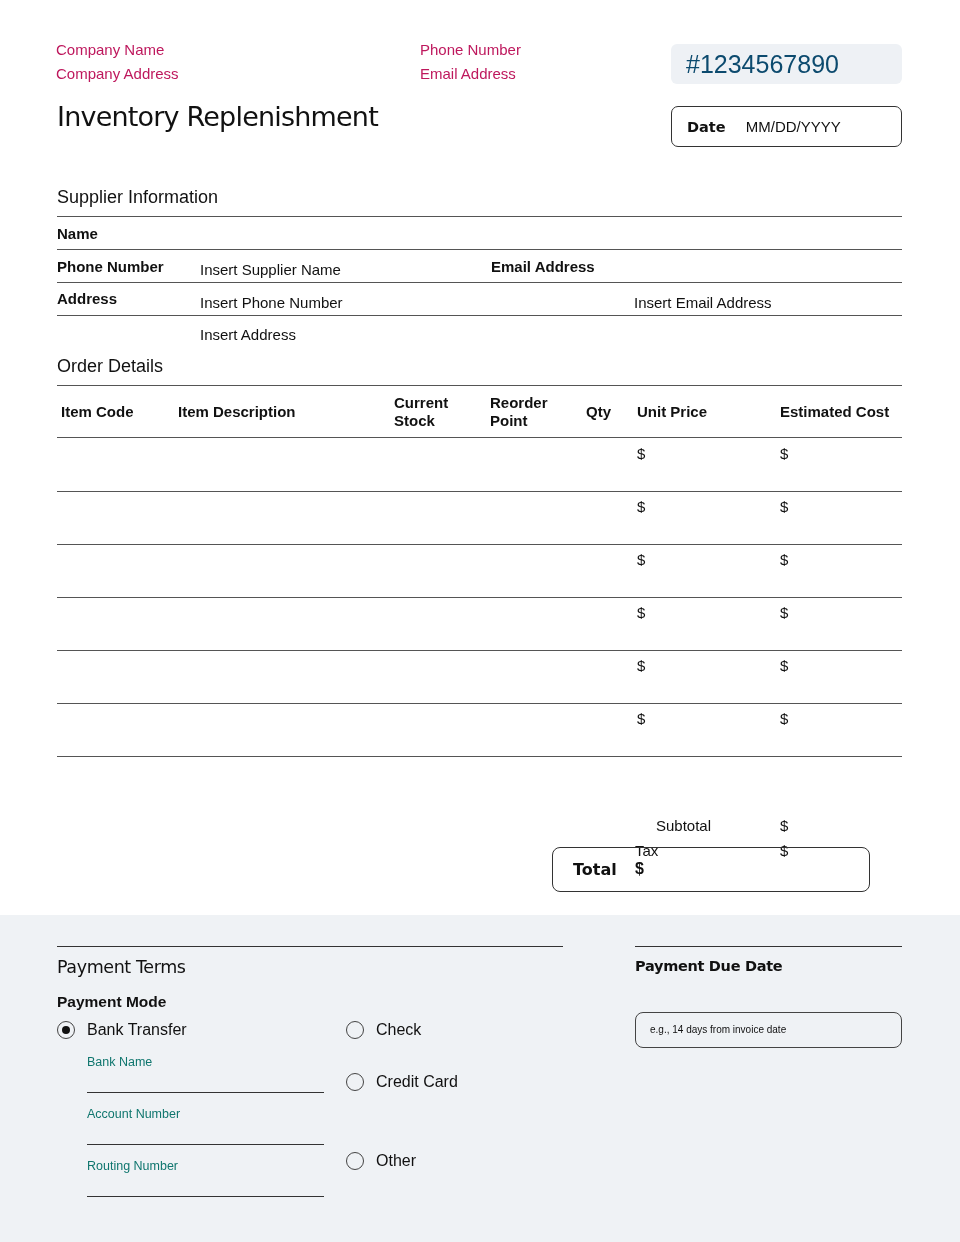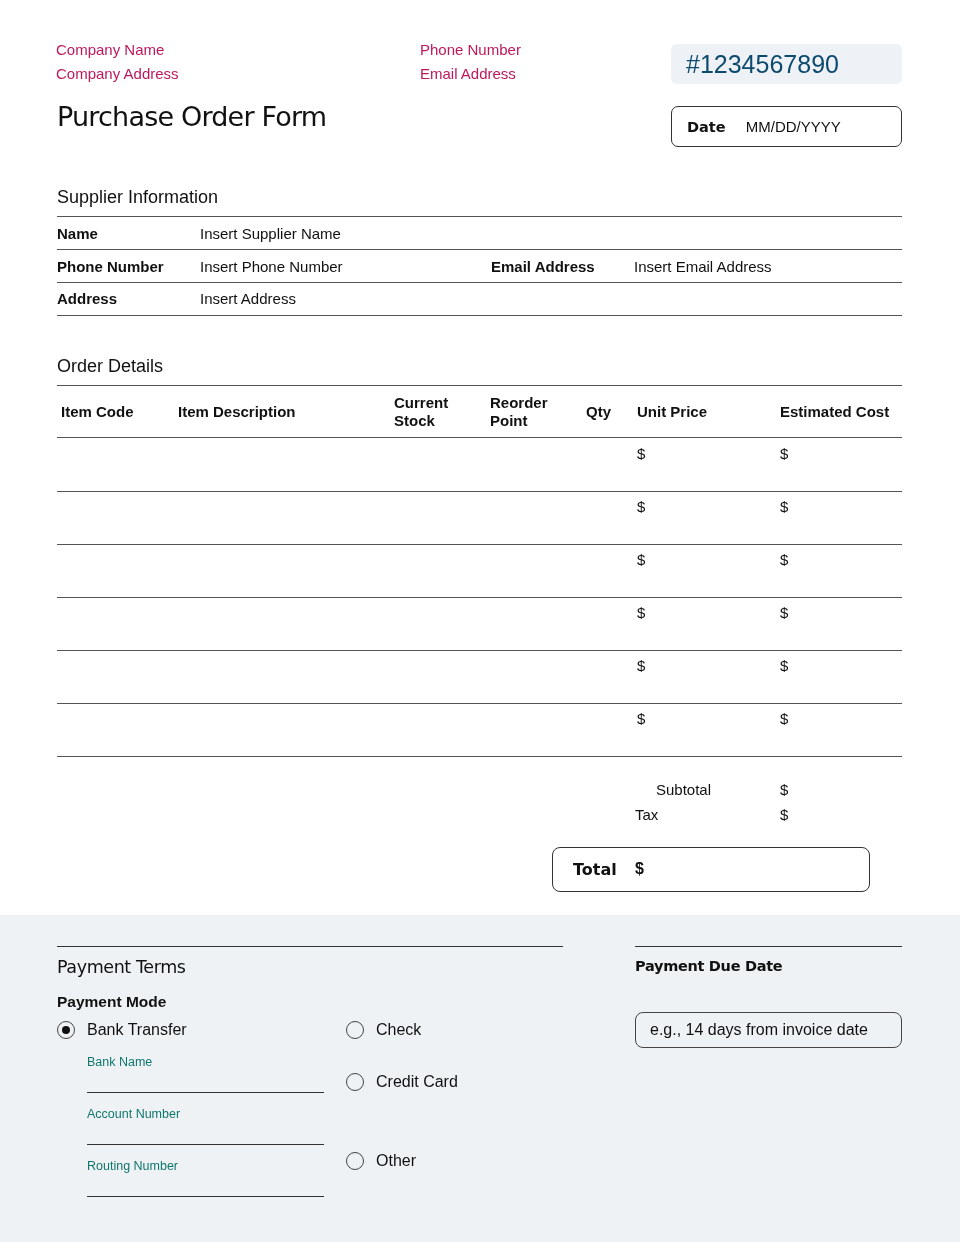--- a/index.html
+++ b/index.html
@@ -7,54 +7,54 @@
   body { position: relative; font-family: "Liberation Sans", sans-serif; color: #111; overflow: hidden; }
   .abs { position: absolute; }
   .co-line { font-size: 15px; color: #be185d; }
   .po-number { left: 671px; top: 44px; width: 231px; height: 40px; background: #eef1f5; border-radius: 6px; font-size: 25px; padding-left: 15px; line-height: 40px; color: #0c4a6e; }
   .date-box { left: 671px; top: 106px; width: 231px; height: 41px; border: 1.3px solid #333; border-radius: 7px; font-size: 15px; line-height: 39px; padding-left: 15px; }
   .date-label { font-family: "DejaVu Sans", sans-serif; font-weight: bold; font-size: 14.5px; margin-right: 16px; }
   .title { left: 57px; top: 100px; font-family: "DejaVu Sans", sans-serif; font-size: 27px; line-height: 34px; letter-spacing: -0.8px; font-weight: 500; color: #111; }
   .section-title { font-size: 18px; color: #111; }
   .hline { position: absolute; height: 1.3px; background: #555; }
   .field-label { font-size: 15px; font-weight: bold; color: #111; }
-  .field-value { font-size: 15px; color: #111; }
+  .field-value { font-size: 15px; color: #111; margin-top: 36px; }
   .th { position: absolute; font-size: 15px; font-weight: bold; line-height: 18px; color: #111; }
   .dollar { position: absolute; font-size: 15px; color: #111; }
   .total-box { left: 552px; top: 847px; width: 318px; height: 45px; border: 1.3px solid #333; border-radius: 8px; }
   .total-label { left: 20px; top: 12px; font-family: "DejaVu Sans", sans-serif; font-weight: bold; font-size: 16px; }
   .total-dollar { left: 82px; top: 12px; font-weight: bold; font-size: 16px; }
   .payment-section { left: 0; top: 915px; width: 960px; height: 327px; background: #eff2f5; }
   .pay-title { font-family: "DejaVu Sans", sans-serif; font-size: 17.5px; letter-spacing: -0.4px; color: #111; }
   .pay-subtitle { font-size: 15.5px; font-weight: bold; color: #111; }
   .radio { position: absolute; width: 18px; height: 18px; border: 1.3px solid #444; border-radius: 50%; background: transparent; }
   .radio.checked::after { content: ""; position: absolute; left: 3.5px; top: 3.5px; width: 8.5px; height: 8.5px; border-radius: 50%; background: #111; }
   .radio-label { position: absolute; font-size: 16px; color: #111; }
   .small-label { position: absolute; font-size: 12.5px; color: #0f766e; }
   .underline-field { position: absolute; height: 1.3px; background: #333; width: 237px; }
-  .due-input { left: 635px; top: 1012px; width: 267px; height: 36px; border: 1.3px solid #444; border-radius: 8px; font-size: 16px; line-height: 34px; padding-left: 14px; color: #111; background: transparent; }
+  .due-input { left: 635px; top: 1012px; width: 267px; height: 36px; border: 1.3px solid #444; border-radius: 8px; font-size: 10px; line-height: 34px; padding-left: 14px; color: #111; background: transparent; }
   .due-title { font-family: "DejaVu Sans", sans-serif; font-size: 14.5px; font-weight: bold; letter-spacing: -0.3px; color: #111; }
 </style>
 </head>
 <body>
 
 <div class="abs co-line" style="left:56px; top:41px;">Company Name</div>
 <div class="abs co-line" style="left:56px; top:65px;">Company Address</div>
 <div class="abs co-line" style="left:420px; top:41px;">Phone Number</div>
 <div class="abs co-line" style="left:420px; top:65px;">Email Address</div>
 
 <div class="abs po-number">#1234567890</div>
 
 <div class="abs date-box">
   <span class="date-label">Date</span>
   <span>MM/DD/YYYY</span>
 </div>
 
 <div class="abs title">
-  <div>Purchase Order Form</div>
+  <div>Inventory Replenishment</div>
 </div>
 
 <div class="abs section-title" style="left:57px; top:187px;">Supplier Information</div>
 <div class="hline" style="left:57px; top:216px; width:845px;"></div>
 
 <div class="abs field-label" style="left:57px; top:225px;">Name</div>
 <div class="abs field-value" style="left:200px; top:225px;">Insert Supplier Name</div>
 <div class="hline" style="left:57px; top:249px; width:845px;"></div>
 
 <div class="abs field-label" style="left:57px; top:258px;">Phone Number</div>

